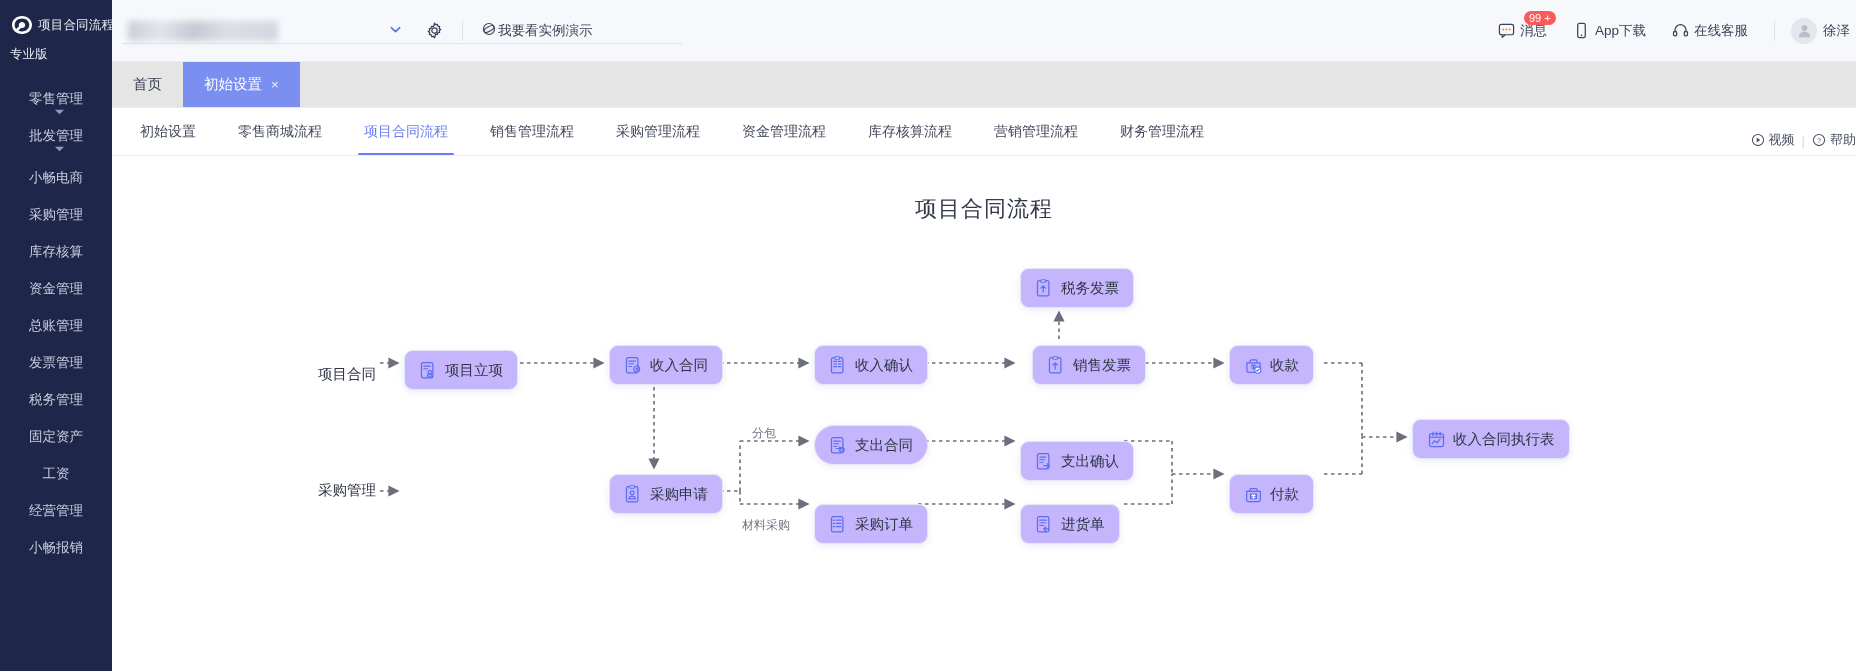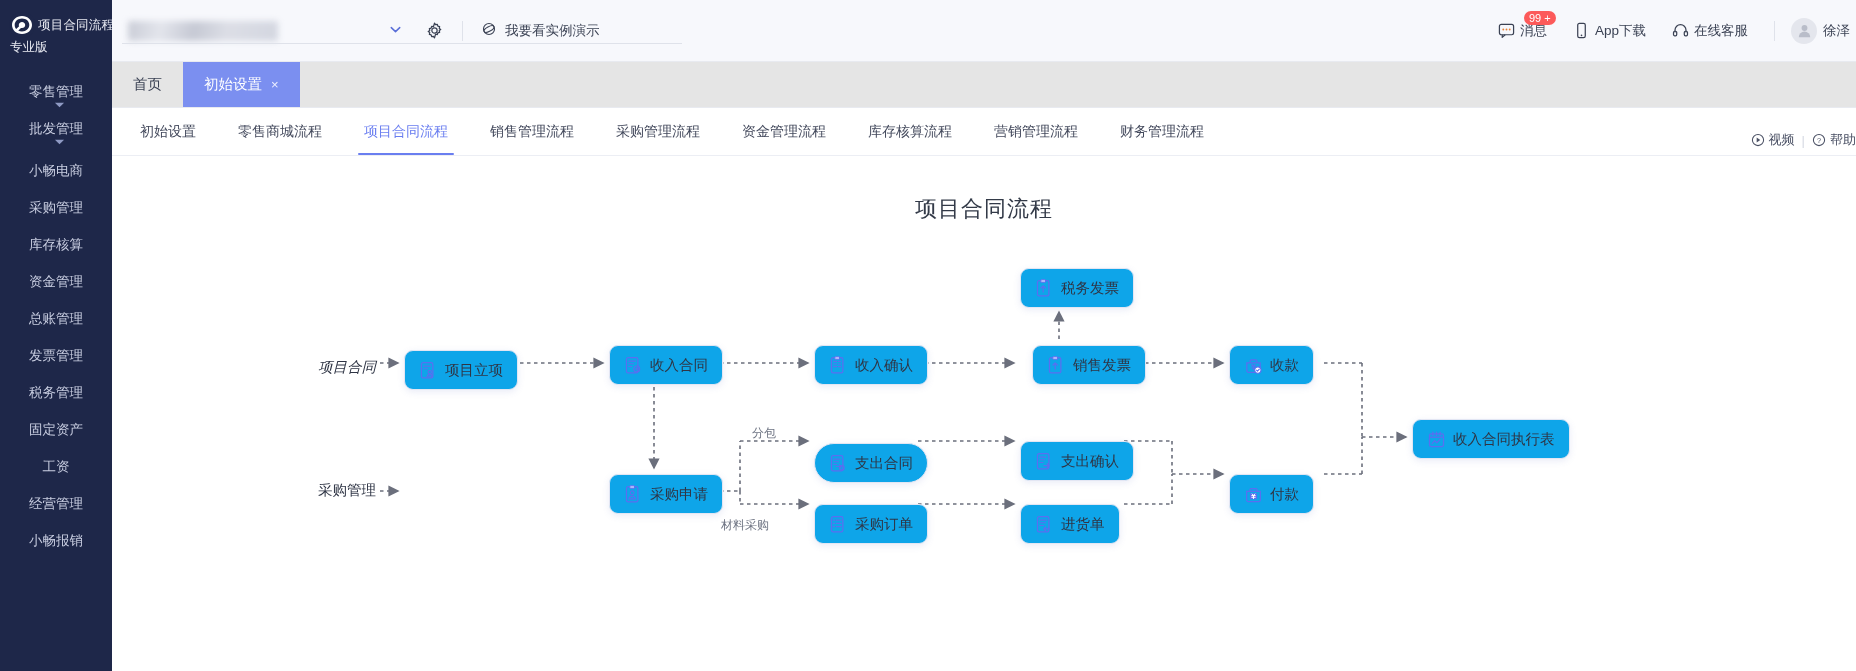--- a/index.html
+++ b/index.html
@@ -21,21 +21,21 @@
   .logo-mark {
     width: 26px; height: 26px; border-radius: 50%;
     background: #1e2749; position: relative; flex: 0 0 auto;
   }
   .logo-mark svg { display: block; }
   .logo-text {
     color: #e8eaf2; font-size: 12.5px; letter-spacing: .2px;
     margin-left: 3px; white-space: nowrap;
   }
   .logo-pro {
-    color: #e8eaf2; font-size: 12.5px; padding-left: 10px; margin-top: 1px;
+    color: #e8eaf2; font-size: 12.5px; padding-left: 10px; margin-top: 8px;
     text-align: left;
   }
   .nav { margin-top: 16px; }
   .nav-item {
     height: 37px; display: flex; align-items: center; justify-content: center;
     color: #c8cde0; font-size: 13.5px; cursor: pointer; position: relative;
     user-select: none;
     flex-direction: column;
   }
   .nav-item .caret {
@@ -59,21 +59,21 @@
   }
   .search-underline {
     position: absolute; left: 0; right: -300px; bottom: 2px; height: 1px; background: #dfe2ea;
   }
   .chev-down {
     margin-left: 6px; color: #5a6fd8; font-size: 13px; line-height: 1;
   }
   .gear-btn { margin-left: 22px; cursor: pointer; display: flex; align-items: center; }
   .vdiv { width: 1px; height: 20px; background: #dfe2ea; margin: 0 18px; }
   .demo-link {
-    display: flex; align-items: center; gap: 8px;
+    display: flex; align-items: center; gap: 1px;
     color: #3b4254; font-size: 13.5px; cursor: pointer;
   }
   .header-right {
     margin-left: auto; display: flex; align-items: center; padding-right: 6px;
   }
   .hr-item {
     display: flex; align-items: center; gap: 5px; color: #3b4254;
     font-size: 13.5px; cursor: pointer; margin-left: 26px; position: relative;
   }
   .badge {
@@ -131,21 +131,21 @@
   .canvas { position: absolute; left: 112px; top: 156px; right: 0; bottom: 0; background: #fff; overflow: hidden; }
   .chart-title {
     position: absolute; left: 0; right: 0; top: 38px; text-align: center;
     font-size: 22px; color: #333a48; letter-spacing: 1px;
   }
   .flow { position: absolute; left: 0; top: 0; width: 1744px; height: 515px; }
   .flow svg.edges { position: absolute; left: 0; top: 0; width: 1744px; height: 515px; }
 
   .node {
     position: absolute; display: flex; align-items: center; gap: 7px;
-    background: #0ea5e9; border: 1px solid #e3e6f3; border-radius: 9px;
+    background: #c4b5fd; border: 1px solid #e3e6f3; border-radius: 9px;
     padding: 0 14px; height: 40px; white-space: nowrap;
     box-shadow: 0 2px 7px rgba(90,105,190,.13);
     font-size: 14.5px; color: #2f3545; cursor: pointer;
   }
   .node .nicon { width: 19px; height: 19px; flex: 0 0 auto; }
   .rowlabel {
     position: absolute; font-size: 14.5px; color: #2f3545; white-space: nowrap;
   }
   .edgelabel {
     position: absolute; font-size: 12px; color: #6d7382; white-space: nowrap;
@@ -396,26 +396,26 @@
 
           <path d="M1212,207 L1250,207" marker-end="none"></path>
           <path d="M1250,207 L1250,281" marker-end="none"></path>
           <path d="M1250,281 L1294,281"></path>
 
           <path d="M1212,318 L1250,318" marker-end="none"></path>
           <path d="M1250,318 L1250,281" marker-end="none"></path>
         </g>
       </svg>
       <div id="rowlabels">
-          <div class="rowlabel" style="left: 206px; top: 202px; font-style: italic;">项目合同</div>
+          <div class="rowlabel" style="left: 206px; top: 209px;">项目合同</div>
           <div class="rowlabel" style="left: 206px; top: 325px;">采购管理</div>
         </div>
       <div id="edgelabels">
           <div class="edgelabel" style="left: 640px; top: 269px;">分包</div>
-          <div class="edgelabel" style="left: 609px; top: 361px;">材料采购</div>
+          <div class="edgelabel" style="left: 630px; top: 361px;">材料采购</div>
         </div>
       <div id="nodes">
           <div class="node" style="left: 292px; top: 194px;">
             <span class="nicon"><svg width="19" height="19" viewBox="0 0 20 20">
                 <rect x="2.6" y="1.8" width="12" height="16" rx="1.8" fill="none" stroke="#5b6ef0" stroke-width="1.3"></rect>
                 <path d="M5 5.4h7M5 8.2h4" stroke="#5b6ef0" stroke-width="1.2" stroke-linecap="round"></path>
                 <circle cx="11.3" cy="11.6" r="1.8" fill="none" stroke="#5b6ef0" stroke-width="1.2"></circle>
                 <path d="M8.6 16c.4-1.6 1.4-2.4 2.7-2.4s2.3.8 2.7 2.4z" fill="none" stroke="#5b6ef0" stroke-width="1.2"></path>
               </svg></span>
             <span>项目立项</span>
@@ -475,21 +475,21 @@
           </div>
           <div class="node" style="left: 497px; top: 318px;">
             <span class="nicon"><svg width="19" height="19" viewBox="0 0 20 20">
                 <rect x="2.6" y="1.8" width="12" height="16" rx="1.8" fill="none" stroke="#5b6ef0" stroke-width="1.3"></rect>
                 <rect x="6" y=".9" width="5.2" height="2.4" rx="1" fill="#fff" stroke="#5b6ef0" stroke-width="1.2"></rect>
                 <circle cx="8.6" cy="8.2" r="2" fill="none" stroke="#5b6ef0" stroke-width="1.2"></circle>
                 <path d="M5.2 14.6c.5-1.9 1.8-2.9 3.4-2.9s2.9 1 3.4 2.9z" fill="none" stroke="#5b6ef0" stroke-width="1.2"></path>
               </svg></span>
             <span>采购申请</span>
           </div>
-          <div class="node" style="left: 702px; top: 287px; border-radius: 20px;">
+          <div class="node" style="left: 702px; top: 269px; border-radius: 20px;">
             <span class="nicon"><svg width="19" height="19" viewBox="0 0 20 20">
                 <rect x="2.6" y="1.8" width="12" height="16" rx="1.8" fill="none" stroke="#5b6ef0" stroke-width="1.3"></rect>
                 <path d="M5 5.4h7M5 8.2h5M5 11h3" stroke="#5b6ef0" stroke-width="1.2" stroke-linecap="round"></path>
                 <path d="M7.5 13.2h5.2M10.9 11.3l1.9 1.9-1.9 1.9" fill="none" stroke="#5b6ef0" stroke-width="1.2" stroke-linecap="round" stroke-linejoin="round"></path>
                 <circle cx="13.6" cy="14.6" r="2.4" fill="none" stroke="#5b6ef0" stroke-width="1.2"></circle>
               </svg></span>
             <span>支出合同</span>
           </div>
           <div class="node" style="left: 702px; top: 348px;">
             <span class="nicon"><svg width="19" height="19" viewBox="0 0 20 20">

